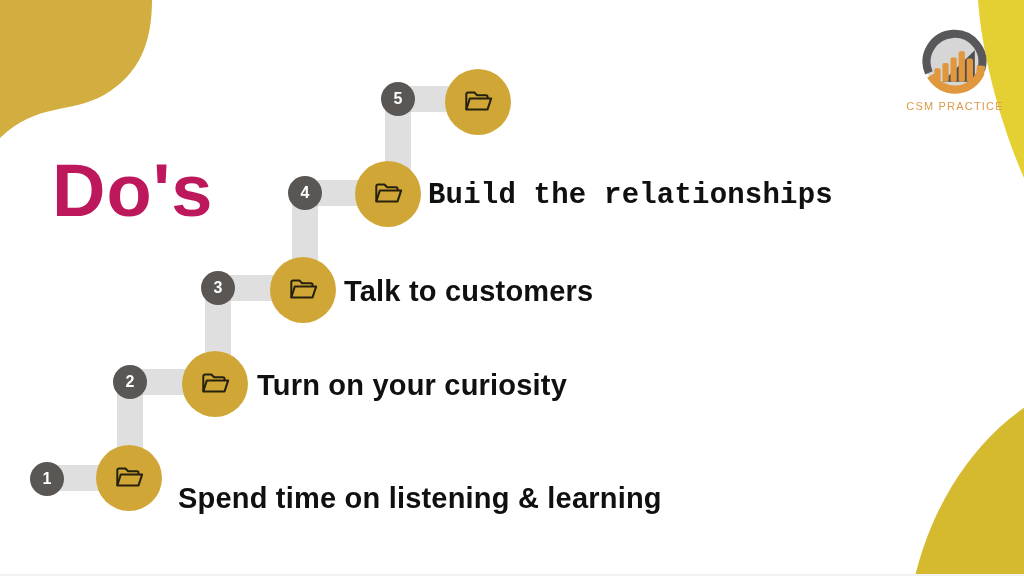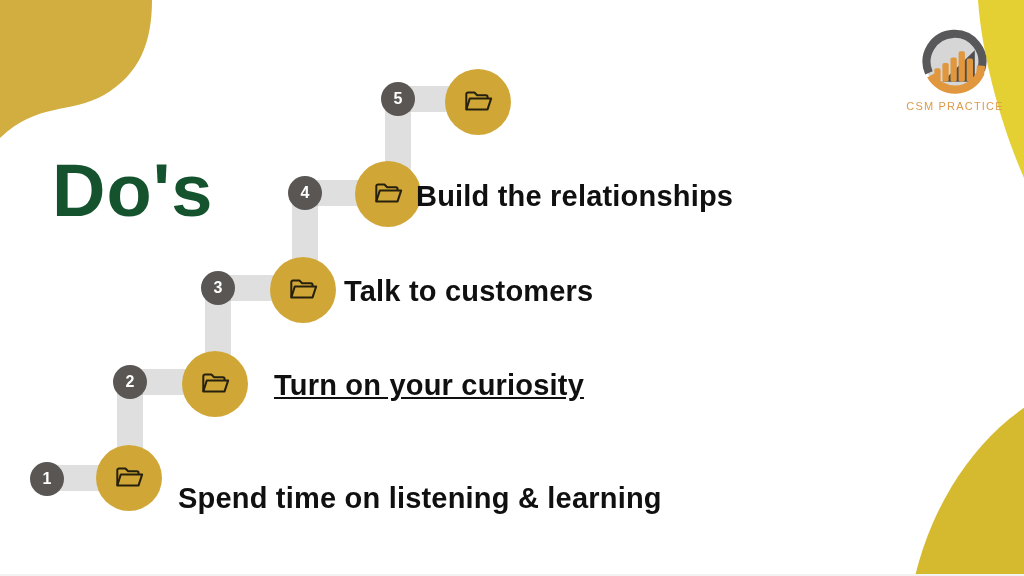--- a/index.html
+++ b/index.html
@@ -7,21 +7,21 @@
     position:relative;
     width:1024px;height:576px;
     background:#ffffff;
     overflow:hidden;
     font-family:"Liberation Sans", sans-serif;
   }
   .deco{position:absolute;pointer-events:none;}
   
   .title{
     position:absolute;left:52px;top:148px;
-    font-size:74px;font-weight:700;color:#14532d;
+    font-size:74px;font-weight:700;color:#be185d;
     letter-spacing:1px;
   }
   
   .bar{position:absolute;background:rgba(0,0,0,0.125);}
   
   .badge{
     position:absolute;width:34px;height:34px;border-radius:50%;
     background:#595654;color:#ffffff;
     display:flex;align-items:center;justify-content:center;
     font-size:16px;font-weight:700;
@@ -131,19 +131,19 @@
       <path d="M5 23 L8.3 12.6 H28.4 L25 23 Z" fill="none" stroke="#26200f" stroke-width="1.9" stroke-linejoin="round"></path>
     </svg>
   </div>
   <div class="gold-circle" style="left:96px;top:445px;">
     <svg width="34" height="34" viewBox="0 0 32 32">
       <path d="M5 23 V8.6 c0-.9.7-1.6 1.6-1.6 h6 l2.6 2.6 h8.2 c.9 0 1.6.7 1.6 1.6 v1.4" fill="none" stroke="#26200f" stroke-width="1.9" stroke-linejoin="round"></path>
       <path d="M5 23 L8.3 12.6 H28.4 L25 23 Z" fill="none" stroke="#26200f" stroke-width="1.9" stroke-linejoin="round"></path>
     </svg>
   </div>
 
-  <div class="step-label" style="left:416px;top:177px;">Build the relationships</div>
+  <div class="step-label" style="left:428px;top:177px;font-family:Liberation Mono, monospace;">Build the relationships</div>
   <div class="step-label" style="left:344px;top:272px;text-align:center;">Talk to customers</div>
-  <div class="step-label" style="left:274px;top:366px;text-decoration:underline;">Turn on your curiosity</div>
+  <div class="step-label" style="left:257px;top:366px;">Turn on your curiosity</div>
   <div class="step-label" style="left:178px;top:461px;margin-top:18px;">Spend time on listening &amp; learning</div>
 
   <div class="bottom-line"></div>
 </div>
 
 </body></html>

